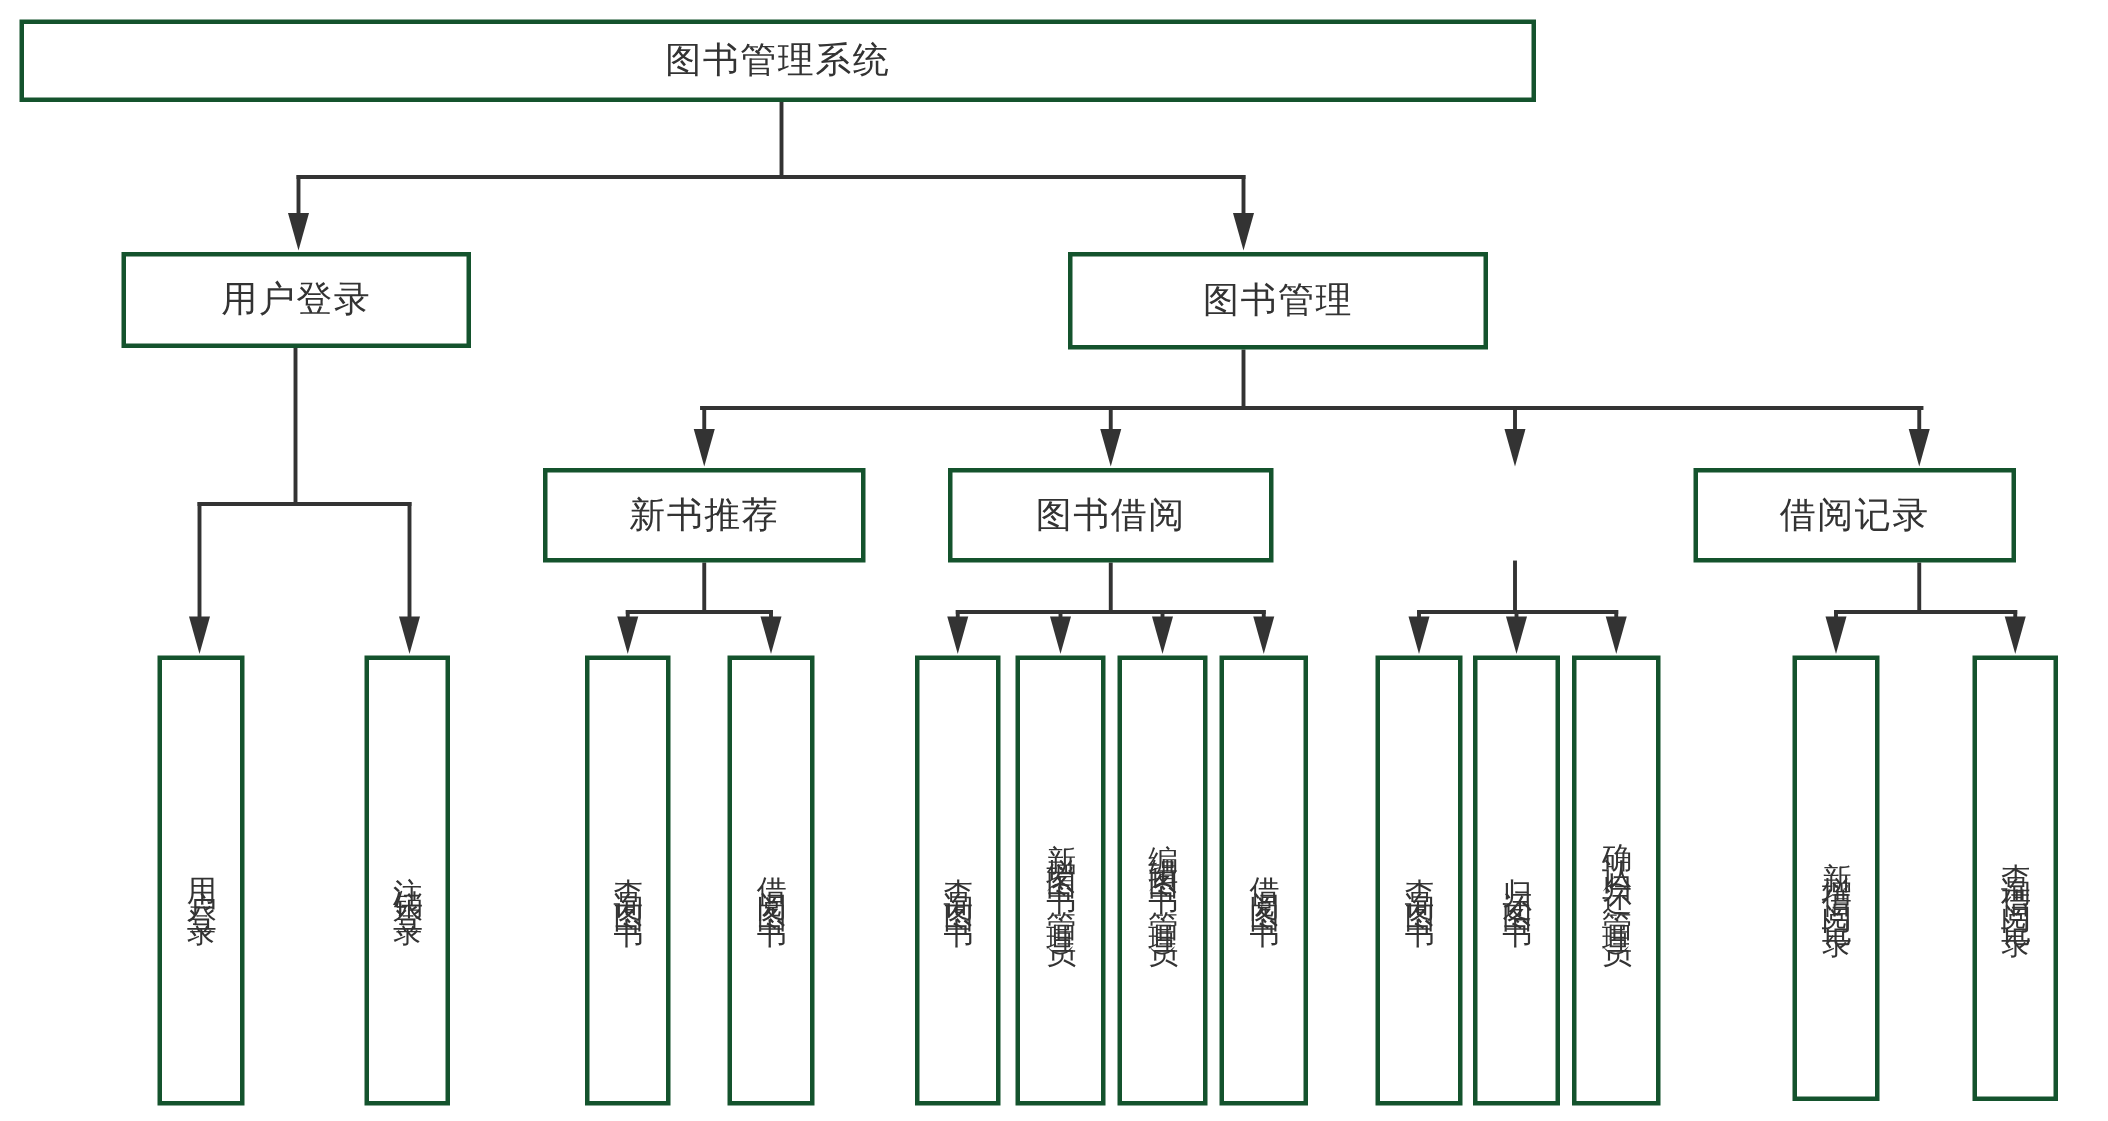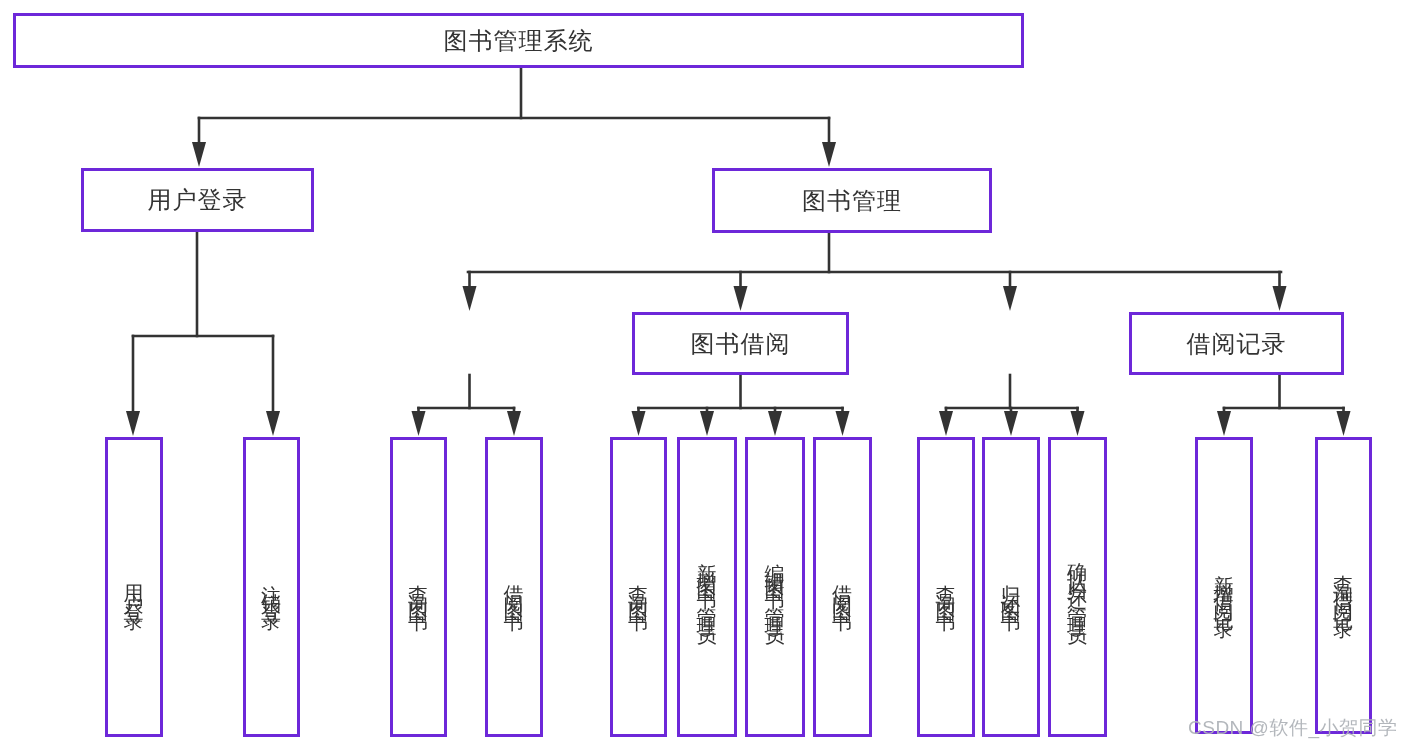--- a/index.html
+++ b/index.html
@@ -15,21 +15,21 @@
   #wires {
     position: absolute;
     left: 0; top: 0;
     width: 1405px; height: 747px;
     pointer-events: none;
   }
   .box {
     position: absolute;
     box-sizing: border-box;
     background: #ffffff;
-    border: 3px solid #6d28d9;
+    border: 3px solid #14532d;
     display: flex;
     align-items: center;
     justify-content: center;
     color: #333333;
   }
   .box.h span {
     font-size: 24px;
     letter-spacing: 1px;
     white-space: nowrap;
     line-height: 1;
@@ -117,20 +117,23 @@
     <span>图书管理系统</span>
   </div>
 
   <div class="box h" style="left:81px;top:168px;width:233px;height:64px">
     <span>用户登录</span>
   </div>
   <div class="box h" style="left:712px;top:168px;width:280px;height:65px">
     <span>图书管理</span>
   </div>
 
+  <div class="box h" style="left:362px;top:312px;width:215px;height:63px">
+    <span>新书推荐</span>
+  </div>
   <div class="box h" style="left:632px;top:312px;width:217px;height:63px">
     <span>图书借阅</span>
   </div>
   <div class="box h" style="left:1129px;top:312px;width:215px;height:63px">
     <span>借阅记录</span>
   </div>
 
   <div class="box v" style="left:105px;top:437px;width:58px;height:300px">
     <span>用户登录</span>
   </div>
@@ -164,15 +167,14 @@
   <div class="box v" style="left:1048px;top:437px;width:59px;height:300px">
     <span>确认归还（管理员）</span>
   </div>
   <div class="box v" style="left:1195px;top:437px;width:58px;height:297px">
     <span>新增借阅记录</span>
   </div>
   <div class="box v" style="left:1315px;top:437px;width:57px;height:297px">
     <span>查询借阅记录</span>
   </div>
 
-  <div class="watermark">CSDN @软件_小贺同学</div>
 
 </div>
 
 </body></html>

